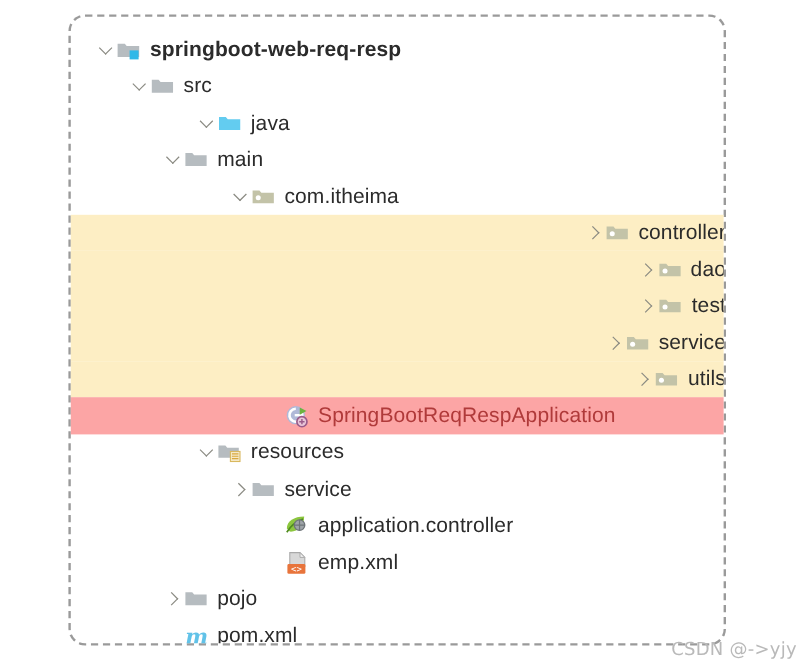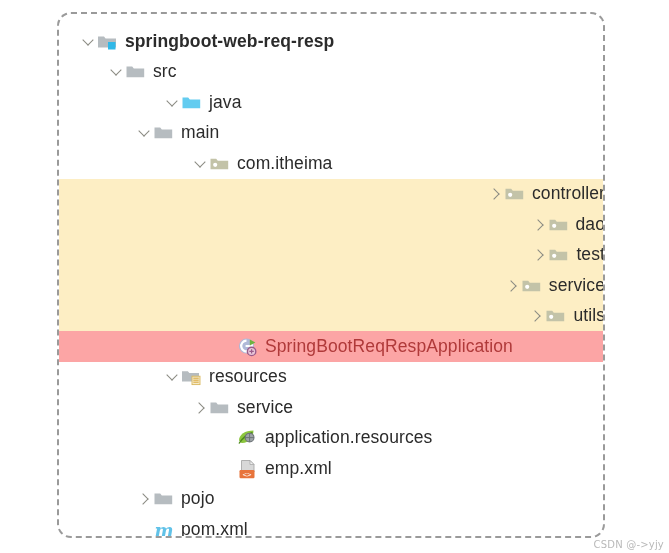--- a/index.html
+++ b/index.html
@@ -87,21 +87,21 @@
     line-height: 1;
   }
   .label.bold { font-weight: bold; }
   .label.pinkish { color: #b03a3a; }
 
   
   #watermark {
     position: absolute;
     right: 5px;
     bottom: 3px;
-    font-size: 10px;
+    font-size: 15px;
     color: #b9b9b9;
     font-family: "DejaVu Sans", sans-serif;
     letter-spacing: 0.2px;
     user-select: none;
   }
 </style>
 </head>
 <body>
 
 <div id="tree-panel">
@@ -256,21 +256,21 @@
         <span class="indent" style="width: 163px;"></span>
         <span class="chev none"></span>
         <span class="ico">
           <svg width="22" height="20" viewBox="0 0 22 20">
             <path d="M2 13.5 C2 7.5, 8 3.5, 16.5 3.5 C16.5 11, 11 16.5, 4.5 16 Z" fill="#8cc63f"></path>
             <path d="M2 16.5 C5 11.5, 10 7.5, 15.5 5.5" fill="none" stroke="#4e8a1e" stroke-width="1.4"></path>
             <circle cx="12.6" cy="10.6" r="4.4" fill="#9ea4a8" stroke="#6e7478" stroke-width="1.1"></circle>
             <path d="M12.6 6.2 L12.6 15 M8.2 10.6 L17 10.6" stroke="#6e7478" stroke-width="1"></path>
           </svg>
         </span>
-        <span class="label">application.resources</span>
+        <span class="label">application.controller</span>
       </div>
       <div class="row">
         <span class="indent" style="width: 163px;"></span>
         <span class="chev none"></span>
         <span class="ico">
           <svg width="22" height="22" viewBox="0 0 22 22">
             <path d="M4.5 2.5 L13 2.5 L17 6.5 L17 14 L4.5 14 Z" fill="#d8d8d8" stroke="#a9a9a9" stroke-width="0.9"></path>
             <path d="M13 2.5 L13 6.5 L17 6.5 Z" fill="#f0f0f0" stroke="#a9a9a9" stroke-width="0.8"></path>
             <rect x="2.5" y="12" width="15" height="8.2" rx="1.2" fill="#e8743b"></rect>
             <text x="10" y="18.6" font-size="7.4" fill="#ffffff" text-anchor="middle" font-family="DejaVu Sans Mono, monospace">&lt;&gt;</text>

